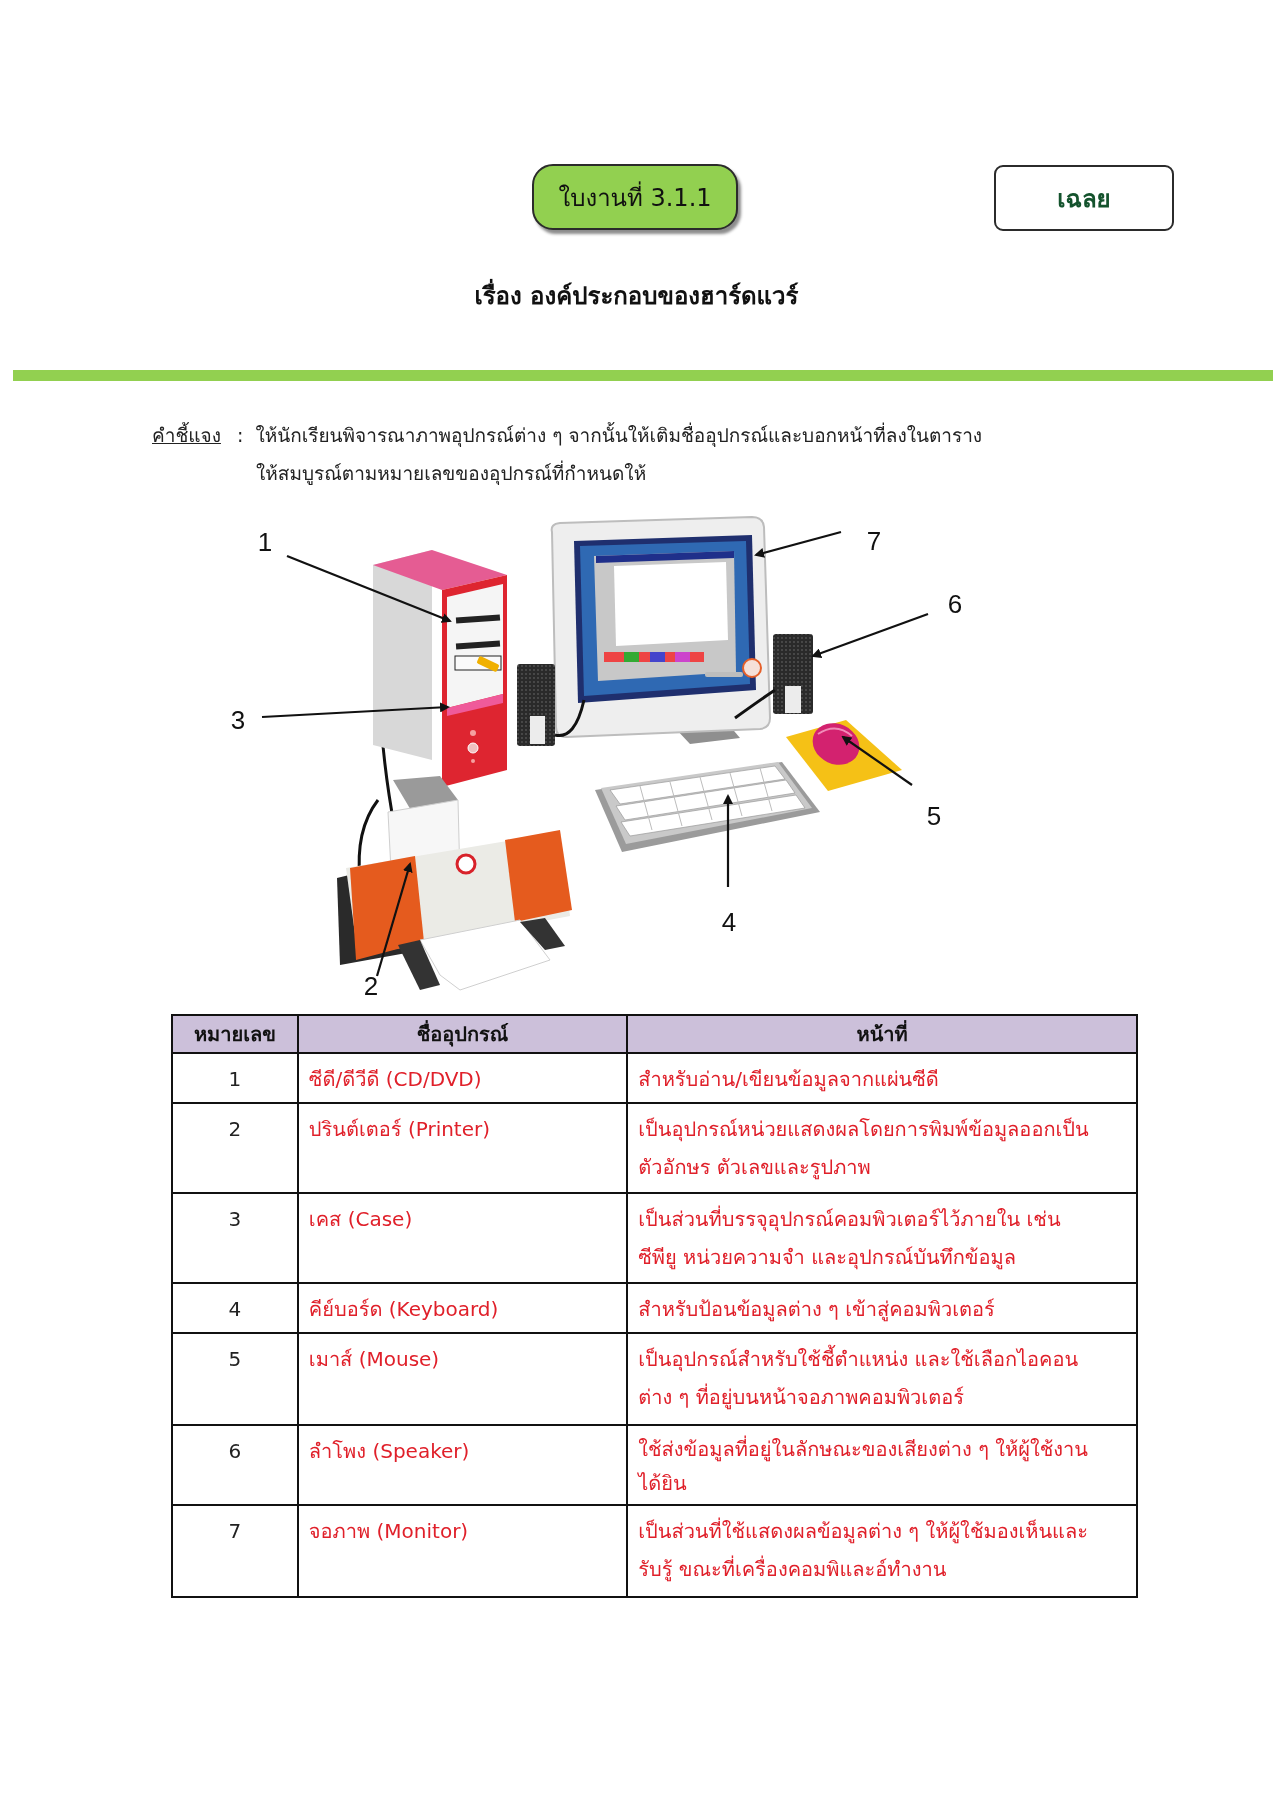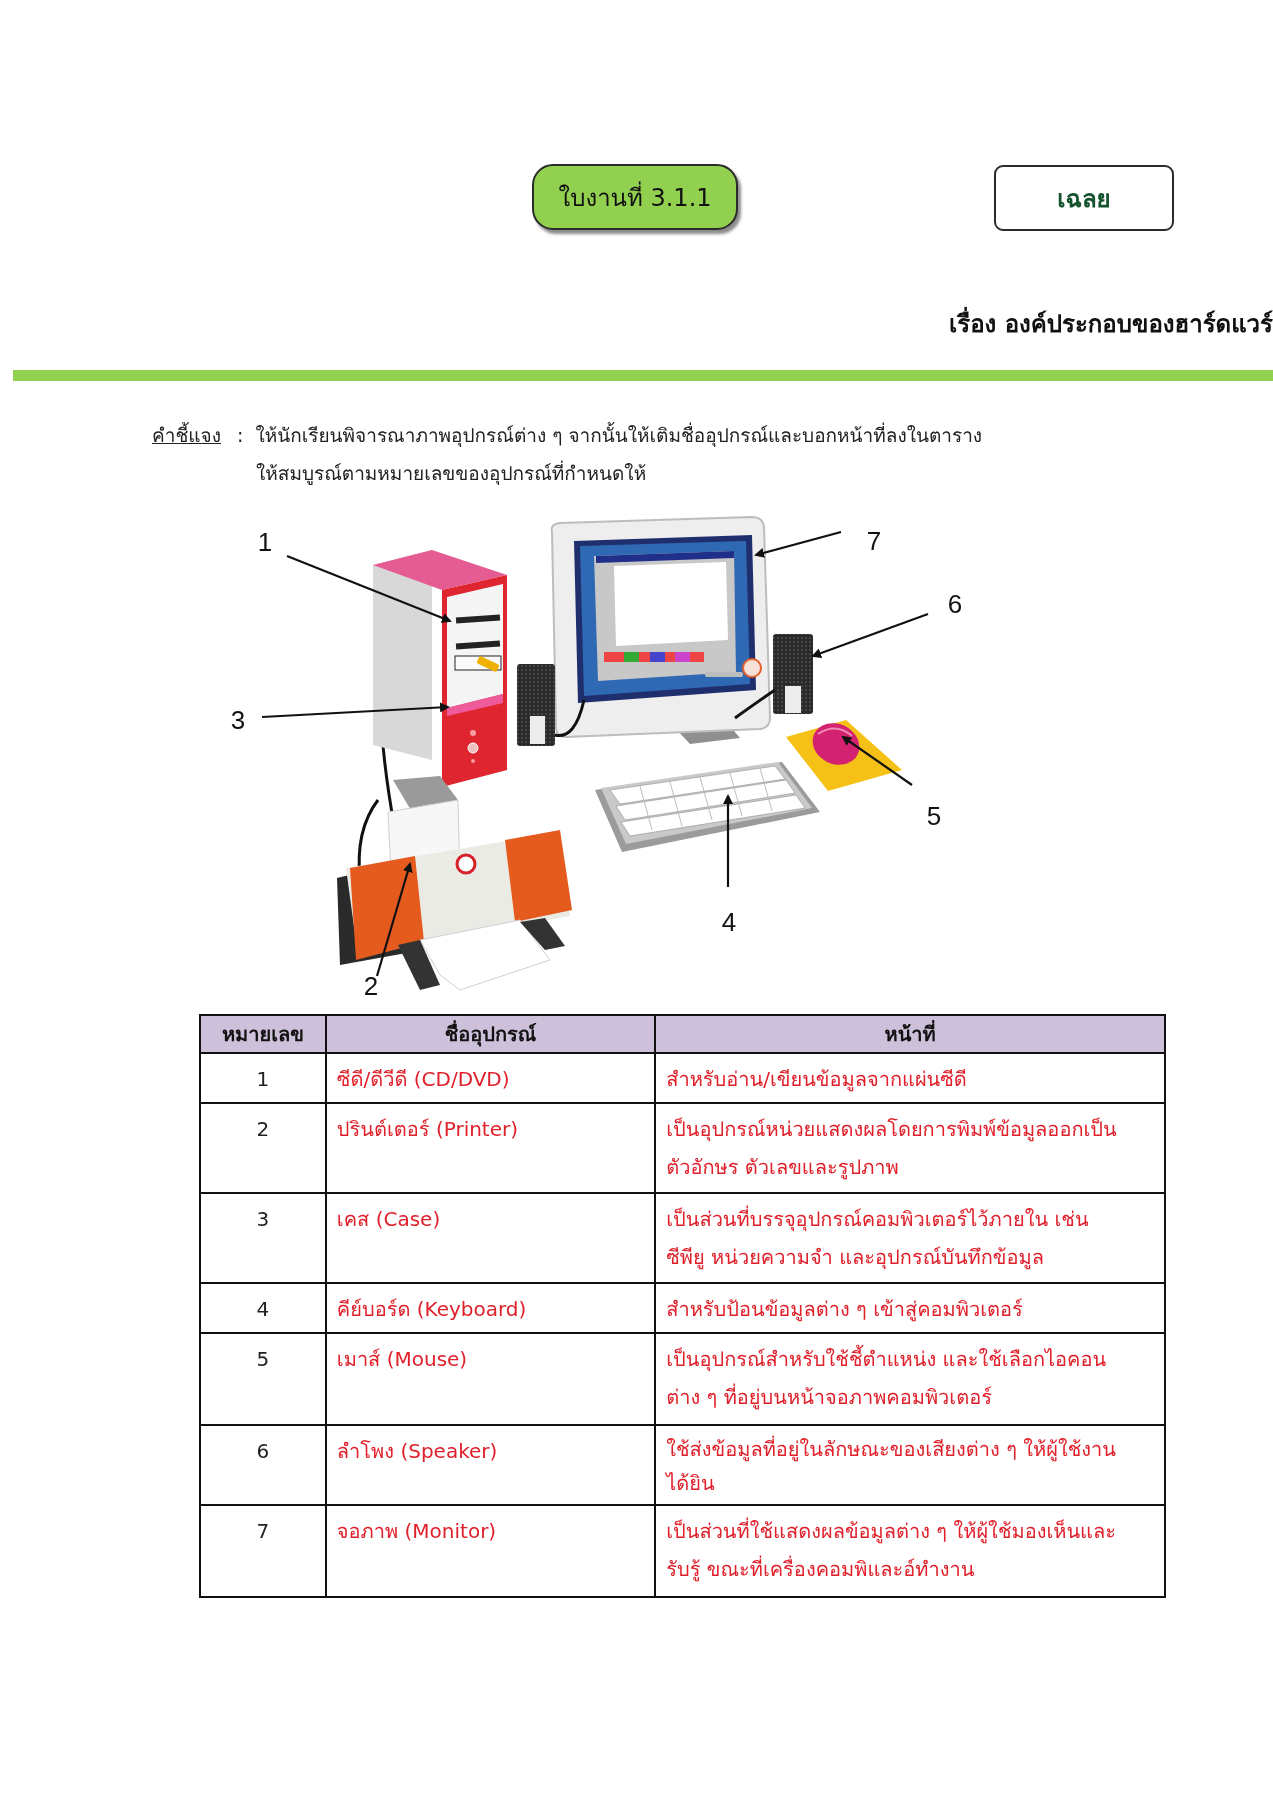--- a/index.html
+++ b/index.html
@@ -10,32 +10,32 @@
   .badge-sheet { left: 532px; top: 164px; width: 206px; height: 66px;
     background: #92D050; border: 2px solid #2b2b2b; border-radius: 21px;
     box-shadow: 3px 4px 3px rgba(0,0,0,0.45); box-sizing: border-box;
     display: flex; align-items: center; justify-content: center;
     font-size: 24px; color: #111; }
   .badge-answer { left: 994px; top: 165px; width: 180px; height: 66px;
     background: #fff; border: 2px solid #2b2b2b; border-radius: 9px; box-sizing: border-box;
     display: flex; align-items: center; justify-content: center;
     font-size: 24px; font-weight: bold; color: #14532d; }
 
-  .title { left: 0; width: 1273px; top: 304px; text-align: right; font-size: 24px; font-weight: bold; }
+  .title { left: 0; width: 1273px; top: 276px; text-align: center; font-size: 24px; font-weight: bold; }
 
   .green-bar { left: 13px; top: 370px; width: 1260px; height: 11px; background: #92D050; }
 
   .instr { left: 152px; top: 416px; font-size: 19px; line-height: 38px; color: #222; }
   .instr .label { font-weight: normal; text-decoration: underline; }
   .instr .line2 { padding-left: 104px; }
 
   .illus { left: 200px; top: 510px; width: 800px; height: 500px; }
 
   table.devices { position: absolute; left: 171px; top: 1014px; width: 967px;
-    border-collapse: collapse; font-size: 20px; margin-left: 28px; }
+    border-collapse: collapse; font-size: 20px; }
   table.devices th, table.devices td { border: 2.5px solid #111; vertical-align: top; }
   table.devices th { background: #CCC0DA; height: 34px; font-weight: bold; font-size: 20px;
     vertical-align: middle; color: #111; }
   table.devices td { padding: 6px 10px 4px 10px; line-height: 38px; color: #e0202a; }
   table.devices td.num { text-align: center; color: #222; }
   col.c1 { width: 126px; } col.c2 { width: 330px; } col.c3 { width: 511px; }
 </style>
 </head>
 <body>
 

